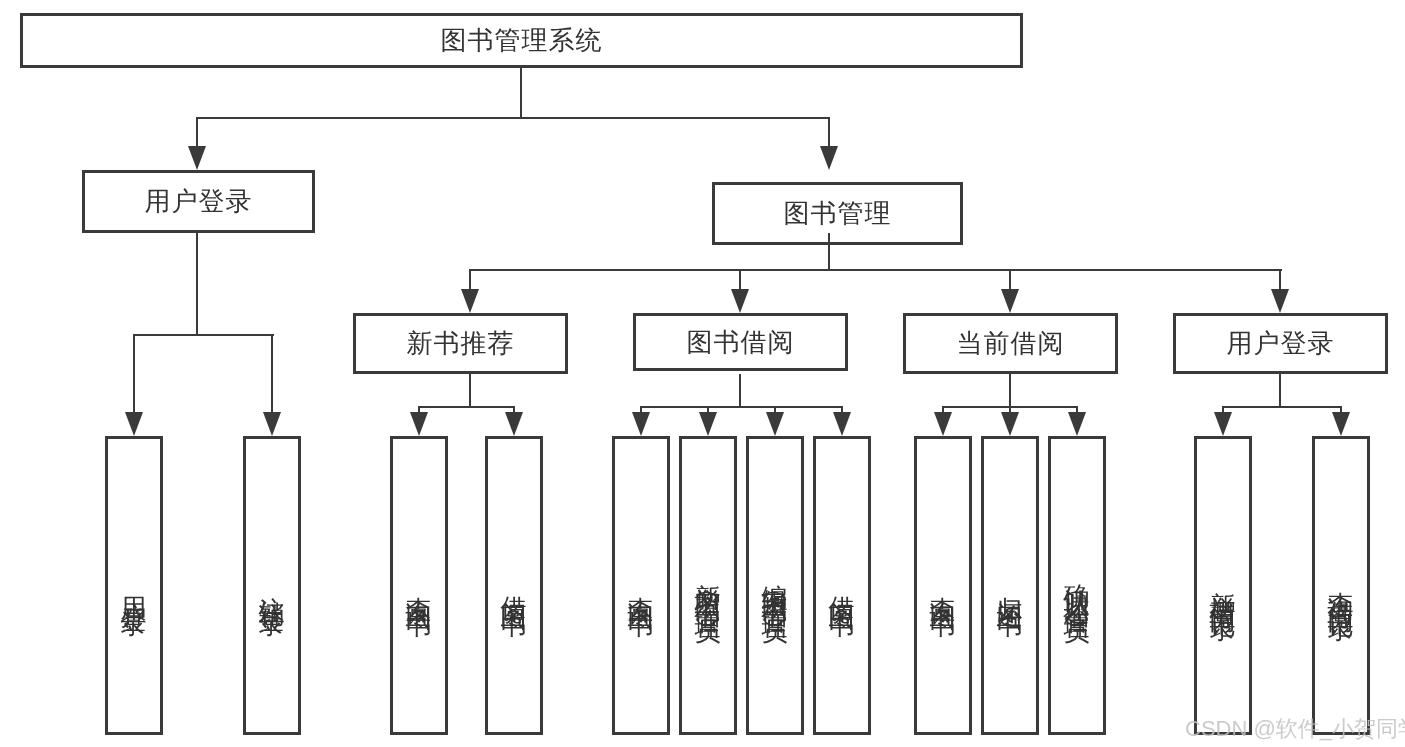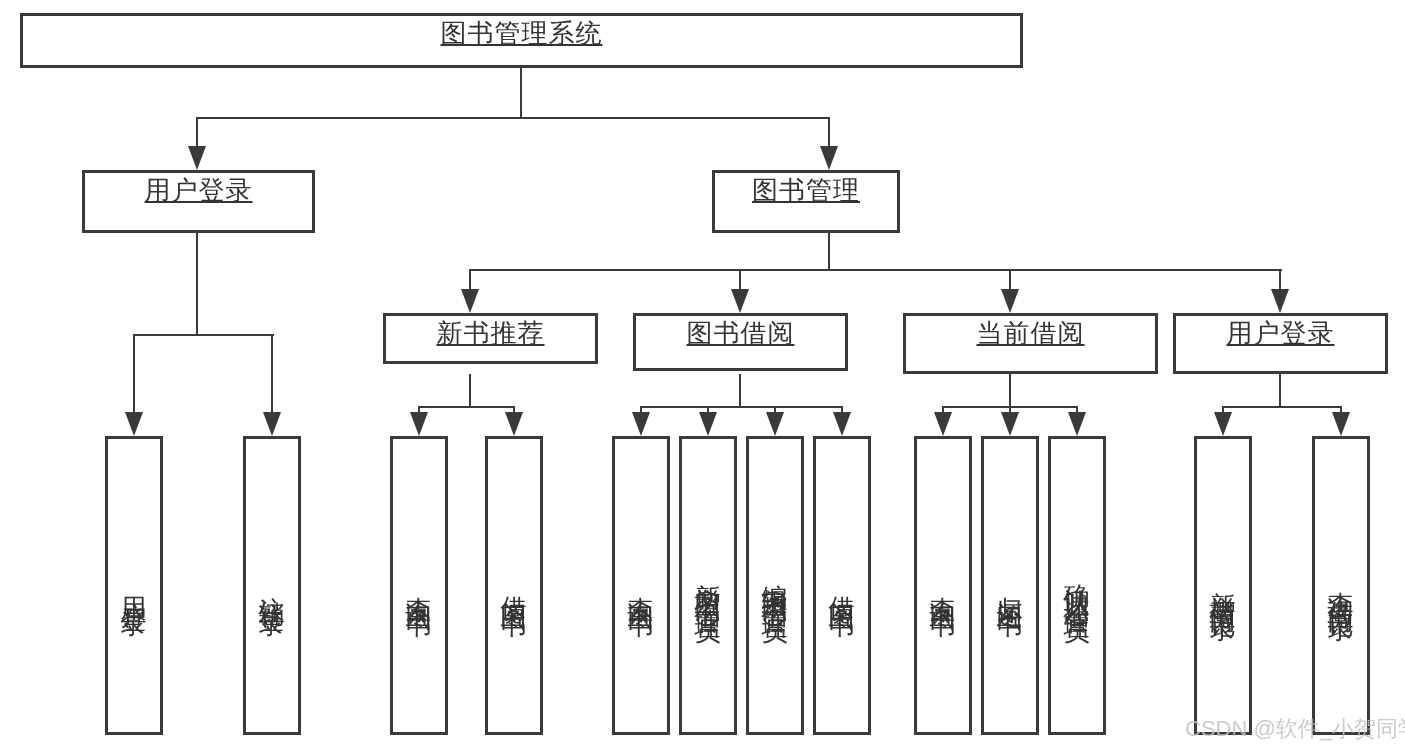--- a/index.html
+++ b/index.html
@@ -14,24 +14,23 @@
     position:relative;
     width:1405px;height:747px;
     background:var(--bg);
     overflow:hidden;
   }
   .hbox{
     position:absolute;
     box-sizing:border-box;
     border:3px solid var(--line);
     background:#fff;
-    display:flex;align-items:flex-start;justify-content:center;
+    display:flex;align-items:center;justify-content:center;
     font-size:26px;letter-spacing:1px;color:var(--text);
     white-space:nowrap;
-    text-decoration:underline;
   }
   .vbox{
     position:absolute;
     box-sizing:border-box;
     width:58px;height:299px;top:436px;
     border:3px solid var(--line);
     background:#fff;
     display:flex;align-items:center;justify-content:center;
   }
   .vtext{
@@ -76,21 +75,21 @@
   <div class="line" style="left:520px;top:67px;width:2px;height:52px"></div>
   <div class="line" style="left:196px;top:117px;width:634px;height:2px"></div>
   <div class="line" style="left:196px;top:117px;width:2px;height:34px"></div>
   <div class="arr" style="left:188px;top:146px"></div>
   <div class="line" style="left:828px;top:117px;width:2px;height:34px"></div>
   <div class="arr" style="left:820px;top:146px"></div>
 
   <div class="hbox" style="left:82px;top:170px;width:233px;height:63px">
     <span>用户登录</span>
   </div>
-  <div class="hbox" style="left:712px;top:170px;width:188px;height:63px">
+  <div class="hbox" style="left:712px;top:182px;width:251px;height:63px">
     <span>图书管理</span>
   </div>
 
   <div class="line" style="left:196px;top:233px;width:2px;height:103px"></div>
   <div class="line" style="left:133px;top:334px;width:141px;height:2px"></div>
   <div class="line" style="left:133px;top:334px;width:2px;height:84px"></div>
   <div class="arr" style="left:125px;top:412px"></div>
   <div class="line" style="left:271px;top:334px;width:2px;height:84px"></div>
   <div class="arr" style="left:263px;top:412px"></div>
 
@@ -98,27 +97,27 @@
   <div class="line" style="left:470px;top:269px;width:812px;height:2px"></div>
   <div class="line" style="left:469px;top:269px;width:2px;height:26px"></div>
   <div class="arr" style="left:461px;top:289px"></div>
   <div class="line" style="left:739px;top:269px;width:2px;height:26px"></div>
   <div class="arr" style="left:731px;top:289px"></div>
   <div class="line" style="left:1009px;top:269px;width:2px;height:26px"></div>
   <div class="arr" style="left:1001px;top:289px"></div>
   <div class="line" style="left:1279px;top:269px;width:2px;height:26px"></div>
   <div class="arr" style="left:1271px;top:289px"></div>
 
-  <div class="hbox" style="left:383px;top:313px;width:215px;height:51px">
+  <div class="hbox" style="left:353px;top:313px;width:215px;height:61px">
     <span>新书推荐</span>
   </div>
   <div class="hbox" style="left:633px;top:313px;width:215px;height:58px">
     <span>图书借阅</span>
   </div>
-  <div class="hbox" style="left:903px;top:313px;width:255px;height:61px">
+  <div class="hbox" style="left:903px;top:313px;width:215px;height:61px">
     <span>当前借阅</span>
   </div>
   <div class="hbox" style="left:1173px;top:313px;width:215px;height:61px">
     <span>用户登录</span>
   </div>
 
   <div class="line" style="left:469px;top:374px;width:2px;height:34px"></div>
   <div class="line" style="left:419px;top:406px;width:96px;height:2px"></div>
   <div class="line" style="left:418px;top:406px;width:2px;height:12px"></div>
   <div class="arr" style="left:410px;top:412px"></div>

